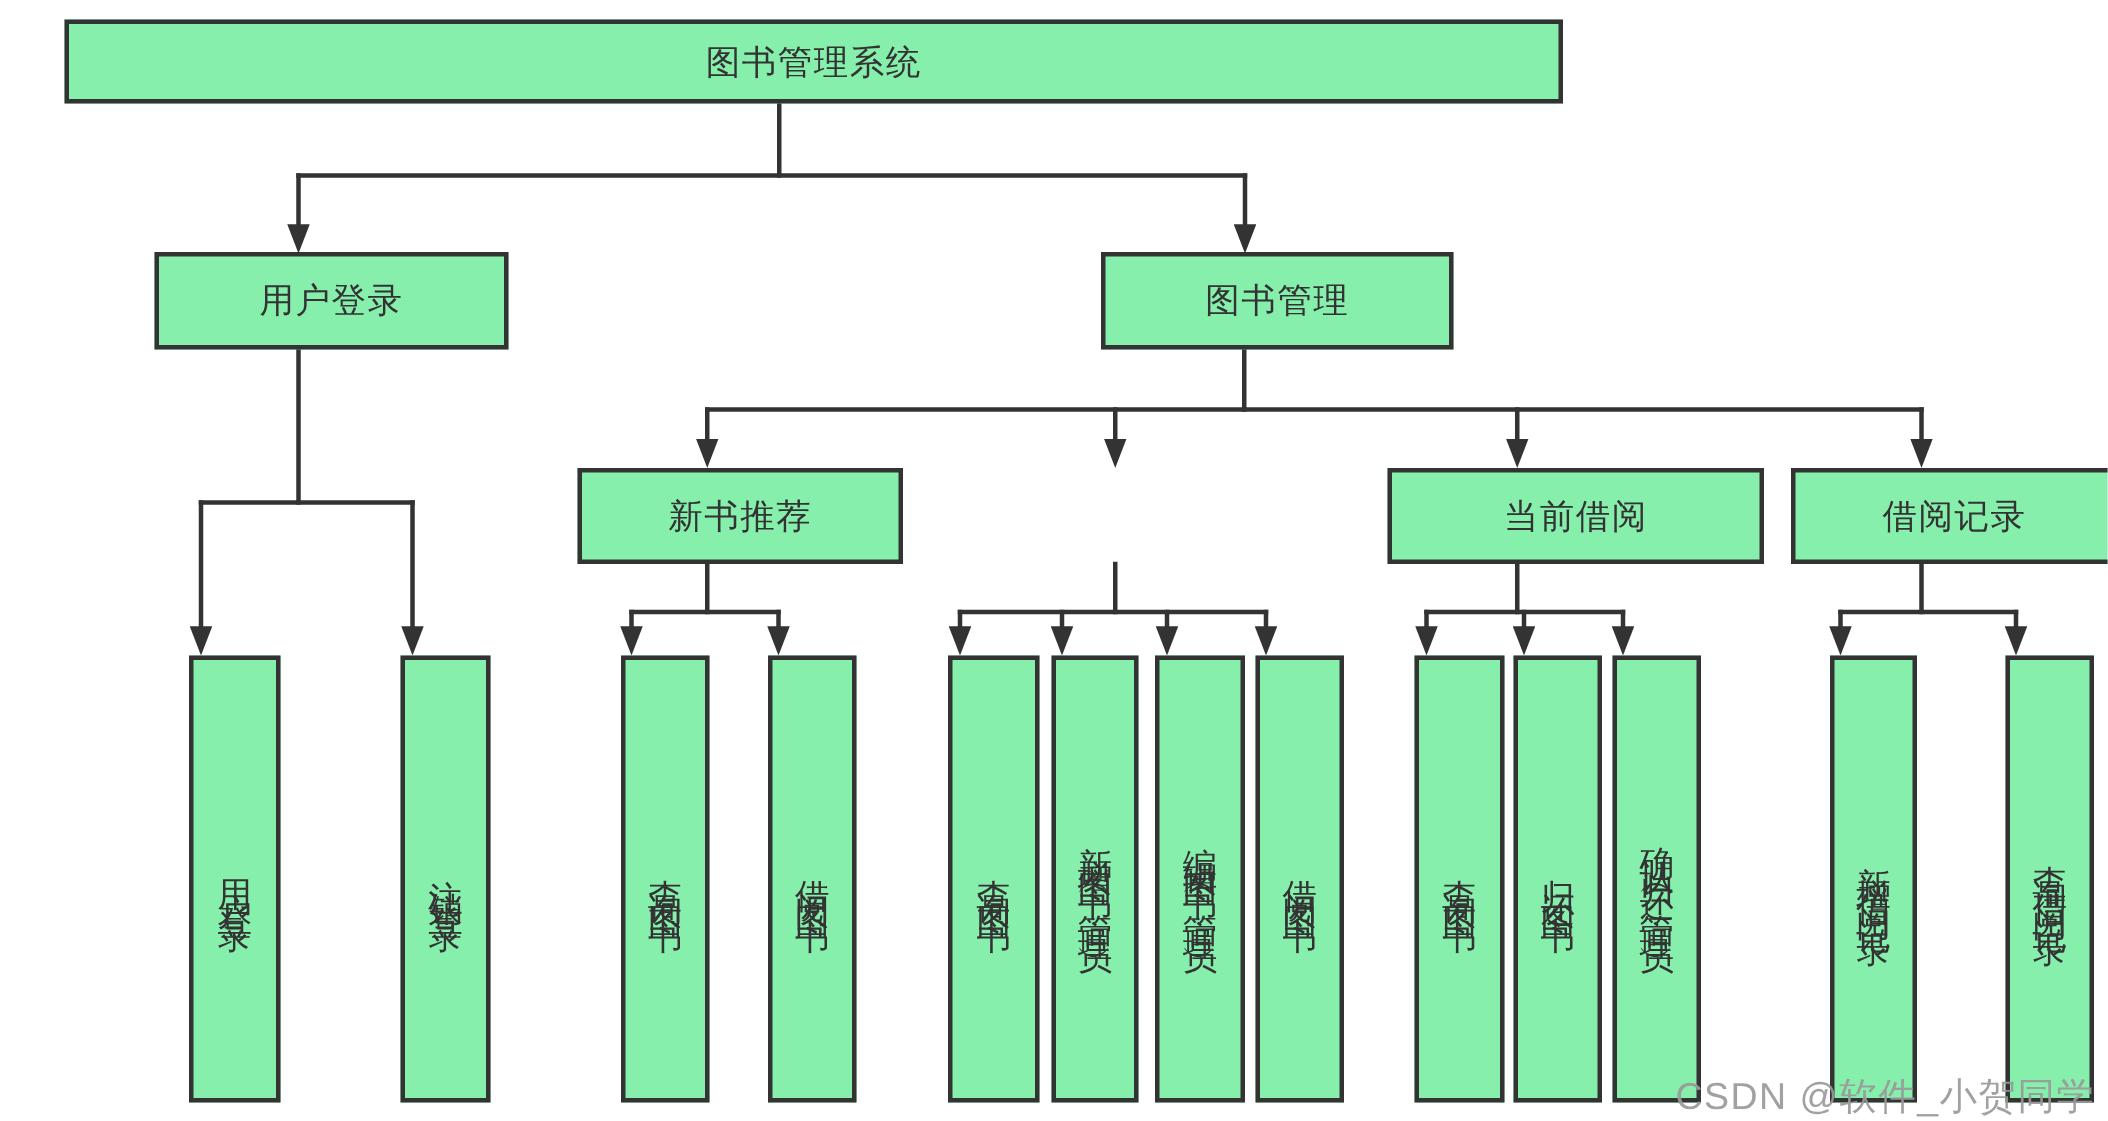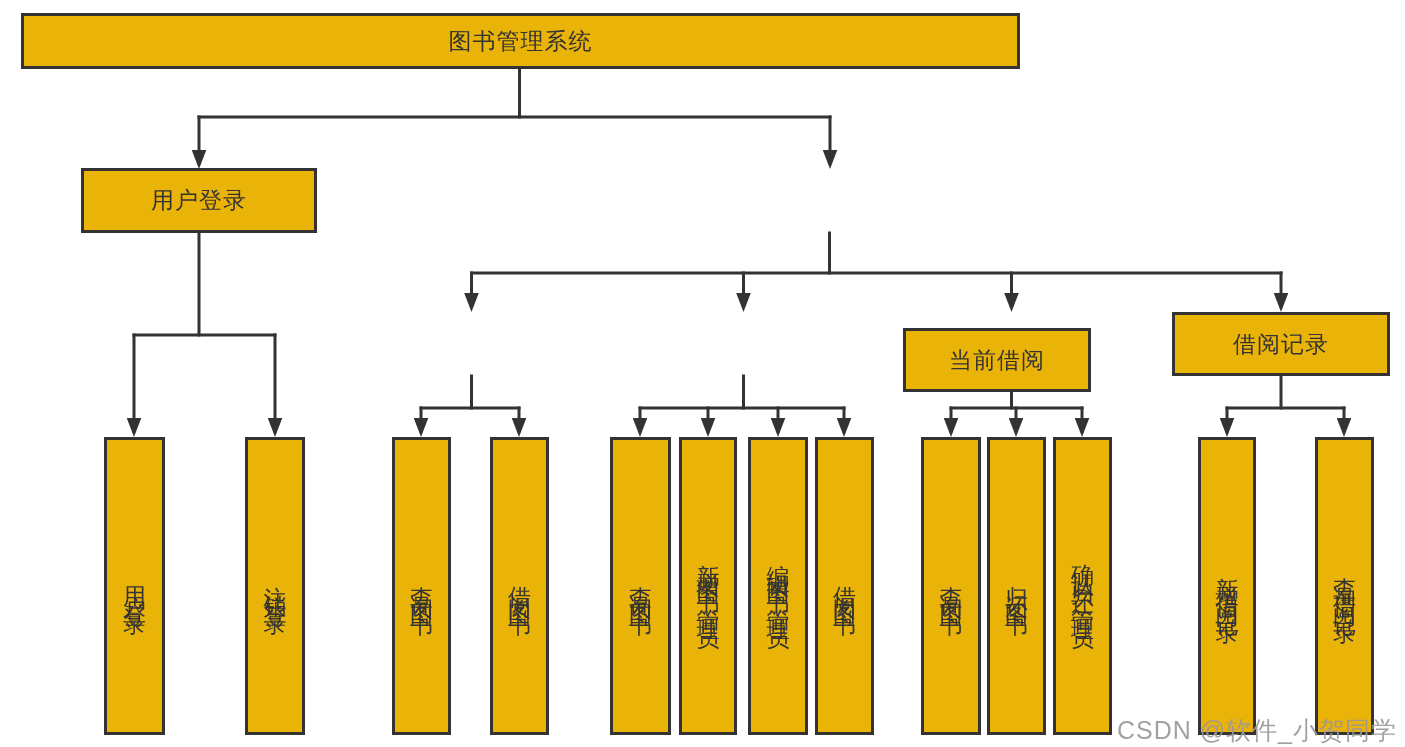--- a/index.html
+++ b/index.html
@@ -27,26 +27,27 @@
     stroke-linecap:square;
   }
   .wires marker path{
     stroke:none;
     fill:var(--line,#333);
   }
   .box{
     position:absolute;
     box-sizing:border-box;
     border:3px solid var(--box-border,#333);
-    background:#eab308;
+    background:#86efac;
     display:flex;
     align-items:center;
     justify-content:center;
     z-index:2;
     color:var(--text,#333);
+    margin-left:22px;
   }
   .box.h span{
     font-size:23px;
     letter-spacing:1px;
     white-space:nowrap;
   }
   .box.v span{
     writing-mode:vertical-rl;
     text-orientation:mixed;
     font-size:23px;
@@ -133,22 +134,28 @@
     </g>
   </svg>
 
   <div class="box h" style="left:21px;top:13px;width:999px;height:56px">
     <span>图书管理系统</span>
   </div>
 
   <div class="box h" style="left:81px;top:168px;width:236px;height:65px">
     <span>用户登录</span>
   </div>
-
-  <div class="box h" style="left:903px;top:328px;width:188px;height:64px">
+  <div class="box h" style="left:712px;top:168px;width:235px;height:65px">
+    <span>图书管理</span>
+  </div>
+
+  <div class="box h" style="left:363px;top:312px;width:217px;height:64px">
+    <span>新书推荐</span>
+  </div>
+  <div class="box h" style="left:903px;top:312px;width:251px;height:64px">
     <span>当前借阅</span>
   </div>
   <div class="box h" style="left:1172px;top:312px;width:218px;height:64px">
     <span>借阅记录</span>
   </div>
 
   <div class="box v" style="left:104px;top:437px;width:61px;height:298px">
     <span>用户登录</span>
   </div>
   <div class="box v" style="left:245px;top:437px;width:60px;height:298px">

